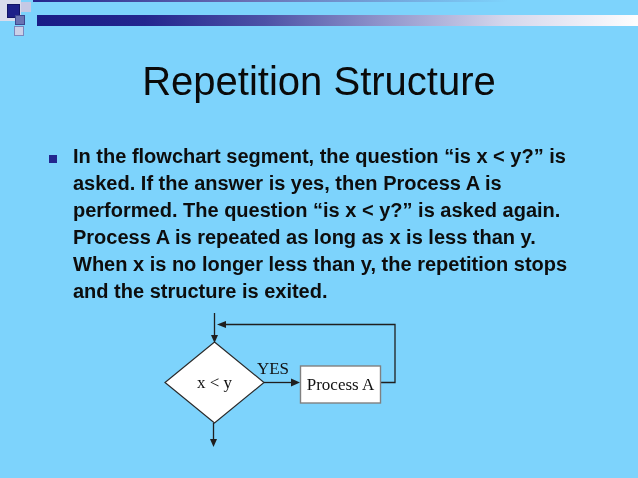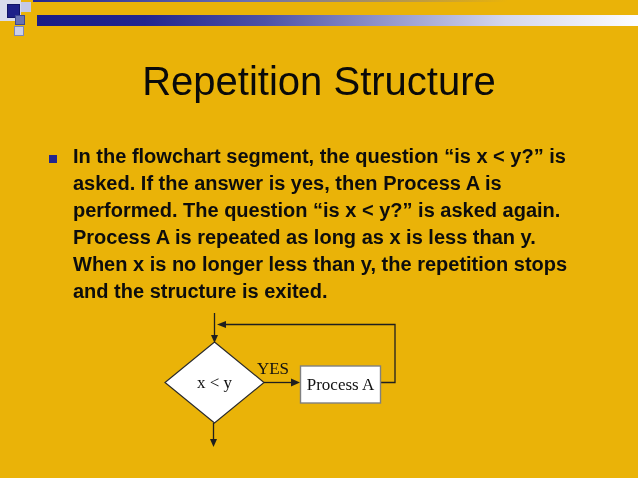--- a/index.html
+++ b/index.html
@@ -1,19 +1,19 @@
 <!DOCTYPE html>
 <html><head>
 <meta charset="utf-8">
 <style>
   html,body{margin:0;padding:0;background:#888;}
   .slide{
     position:relative;
     width:638px;height:478px;
-    background:#eab308;
+    background:#7dd3fc;
     overflow:hidden;
     font-family:"Liberation Sans", sans-serif;
   }
   
   .deco{position:absolute;}
   .bar-thin{
     left:33px;top:0;width:475px;height:2px;
     background:linear-gradient(to right,#23268e 0%,#6a6fb4 45%,rgba(255,255,255,0) 100%);
   }
   .bar-main{

